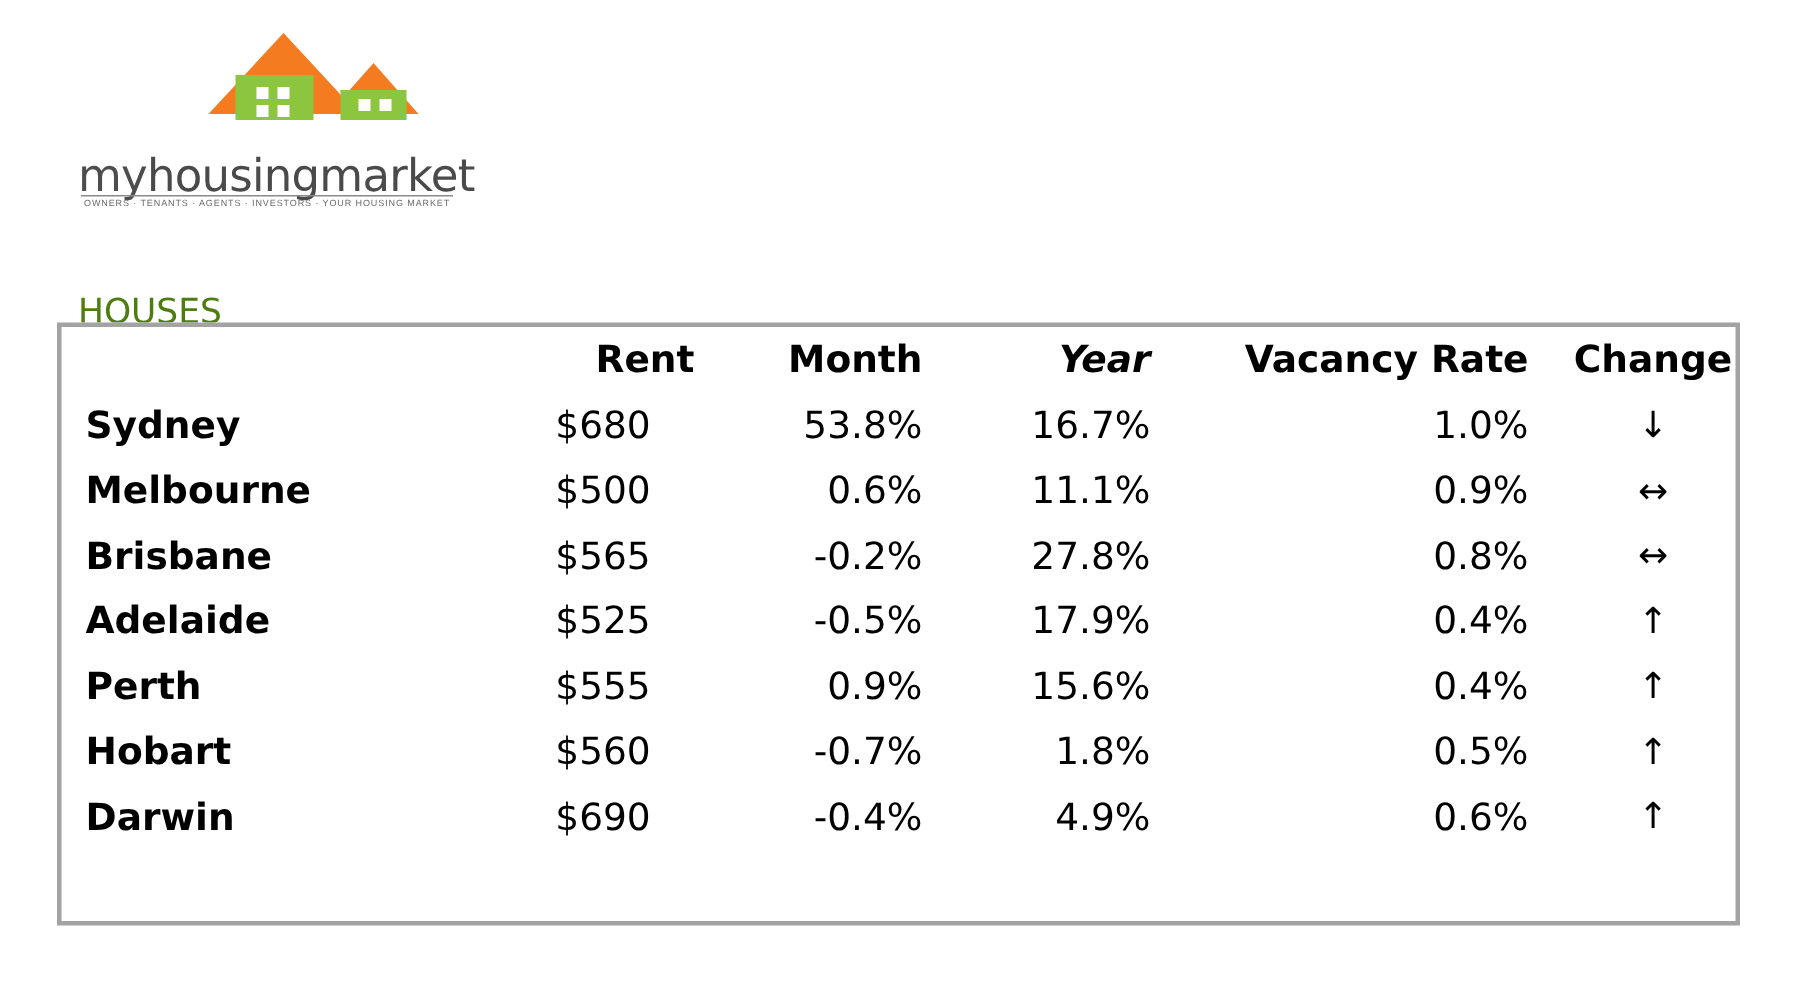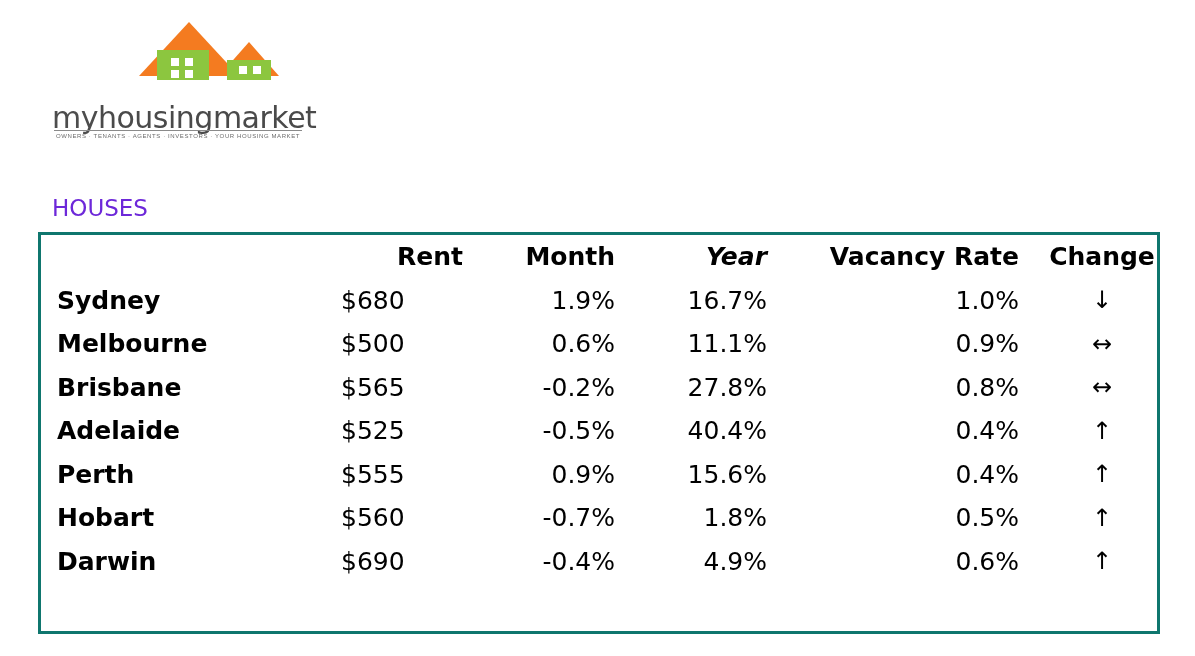--- a/index.html
+++ b/index.html
@@ -80,32 +80,32 @@
     font-family: "DejaVu Sans", sans-serif;
     color: #000;
     white-space: nowrap;
   }
   .doc-subtitle {
     position: absolute;
     left: 52px;
     top: 195px;
     font-size: 23px;
     font-family: "DejaVu Sans", sans-serif;
-    color: #6d28d9;
+    color: #4d7c0f;
     white-space: nowrap;
   }
 
   
   .table-wrap {
     position: absolute;
     left: 38px;
-    top: 232px;
+    top: 215px;
     width: 1122px;
     height: 402px;
-    border: 3px solid #0f766e;
+    border: 3px solid #a3a3a3;
     box-sizing: border-box;
     background: #fff;
     overflow: hidden;
   }
   table.rent-table {
     border-collapse: collapse;
     width: 100%;
     table-layout: fixed;
     font-family: "DejaVu Sans", sans-serif;
   }
@@ -133,21 +133,21 @@
   thead th.h-month  { text-align: right; padding-right: 26px; }
   thead th.h-year   { text-align: right; padding-right: 24px; font-style: italic; }
   thead th.h-vac    { text-align: right; padding-right: 22px; }
   thead th.h-change { text-align: center; }
 
   tbody td.c-city {
     text-align: left;
     padding-left: 16px;
     font-weight: bold;
   }
-  tbody td.c-rent   { text-align: left; padding-right: 18px; }
+  tbody td.c-rent   { text-align: center; padding-right: 18px; }
   tbody td.c-month  { text-align: right; padding-right: 26px; }
   tbody td.c-year   { text-align: right; padding-right: 24px; }
   tbody td.c-vac    { text-align: right; padding-right: 22px; }
   tbody td.c-change { text-align: center; font-size: 24px; }
 </style>
 </head>
 <body>
 
 <div class="page">
 
@@ -195,21 +195,21 @@
           <th class="h-month">Month</th>
           <th class="h-year">Year</th>
           <th class="h-vac">Vacancy Rate</th>
           <th class="h-change">Change</th>
         </tr>
       </thead>
       <tbody>
         <tr>
           <td class="c-city">Sydney</td>
           <td class="c-rent">$680</td>
-          <td class="c-month">1.9%</td>
+          <td class="c-month">53.8%</td>
           <td class="c-year">16.7%</td>
           <td class="c-vac">1.0%</td>
           <td class="c-change">↓</td>
         </tr>
         <tr>
           <td class="c-city">Melbourne</td>
           <td class="c-rent">$500</td>
           <td class="c-month">0.6%</td>
           <td class="c-year">11.1%</td>
           <td class="c-vac">0.9%</td>
@@ -220,21 +220,21 @@
           <td class="c-rent">$565</td>
           <td class="c-month">-0.2%</td>
           <td class="c-year">27.8%</td>
           <td class="c-vac">0.8%</td>
           <td class="c-change">↔</td>
         </tr>
         <tr>
           <td class="c-city">Adelaide</td>
           <td class="c-rent">$525</td>
           <td class="c-month">-0.5%</td>
-          <td class="c-year">40.4%</td>
+          <td class="c-year">17.9%</td>
           <td class="c-vac">0.4%</td>
           <td class="c-change">↑</td>
         </tr>
         <tr>
           <td class="c-city">Perth</td>
           <td class="c-rent">$555</td>
           <td class="c-month">0.9%</td>
           <td class="c-year">15.6%</td>
           <td class="c-vac">0.4%</td>
           <td class="c-change">↑</td>

